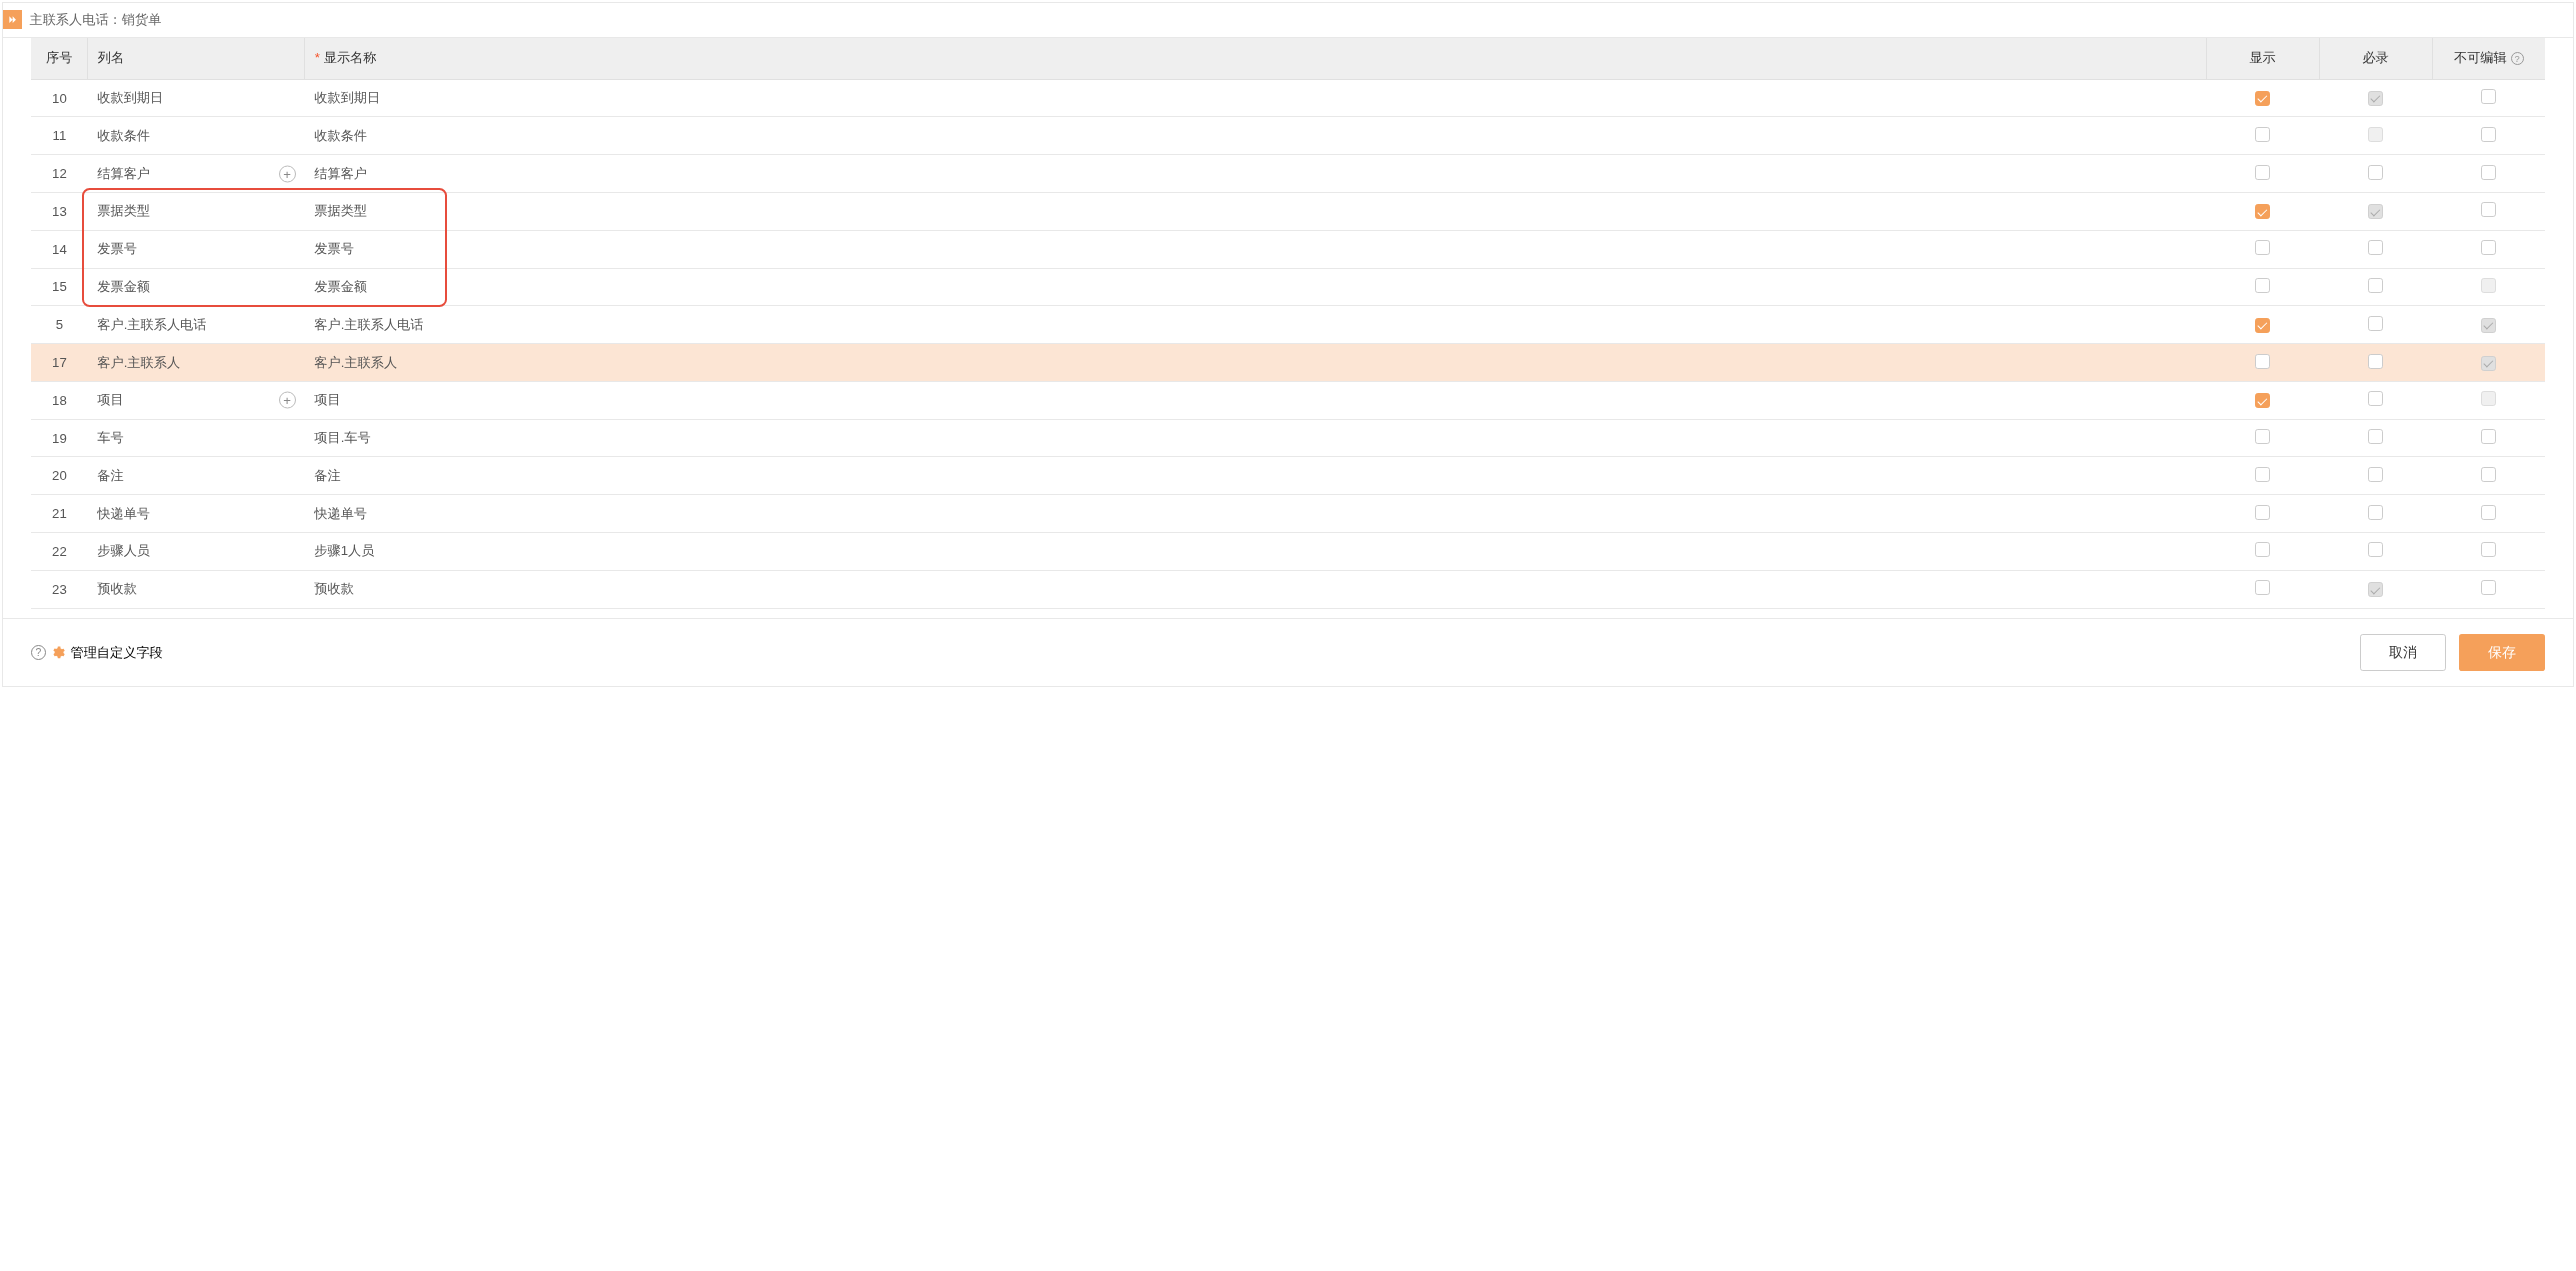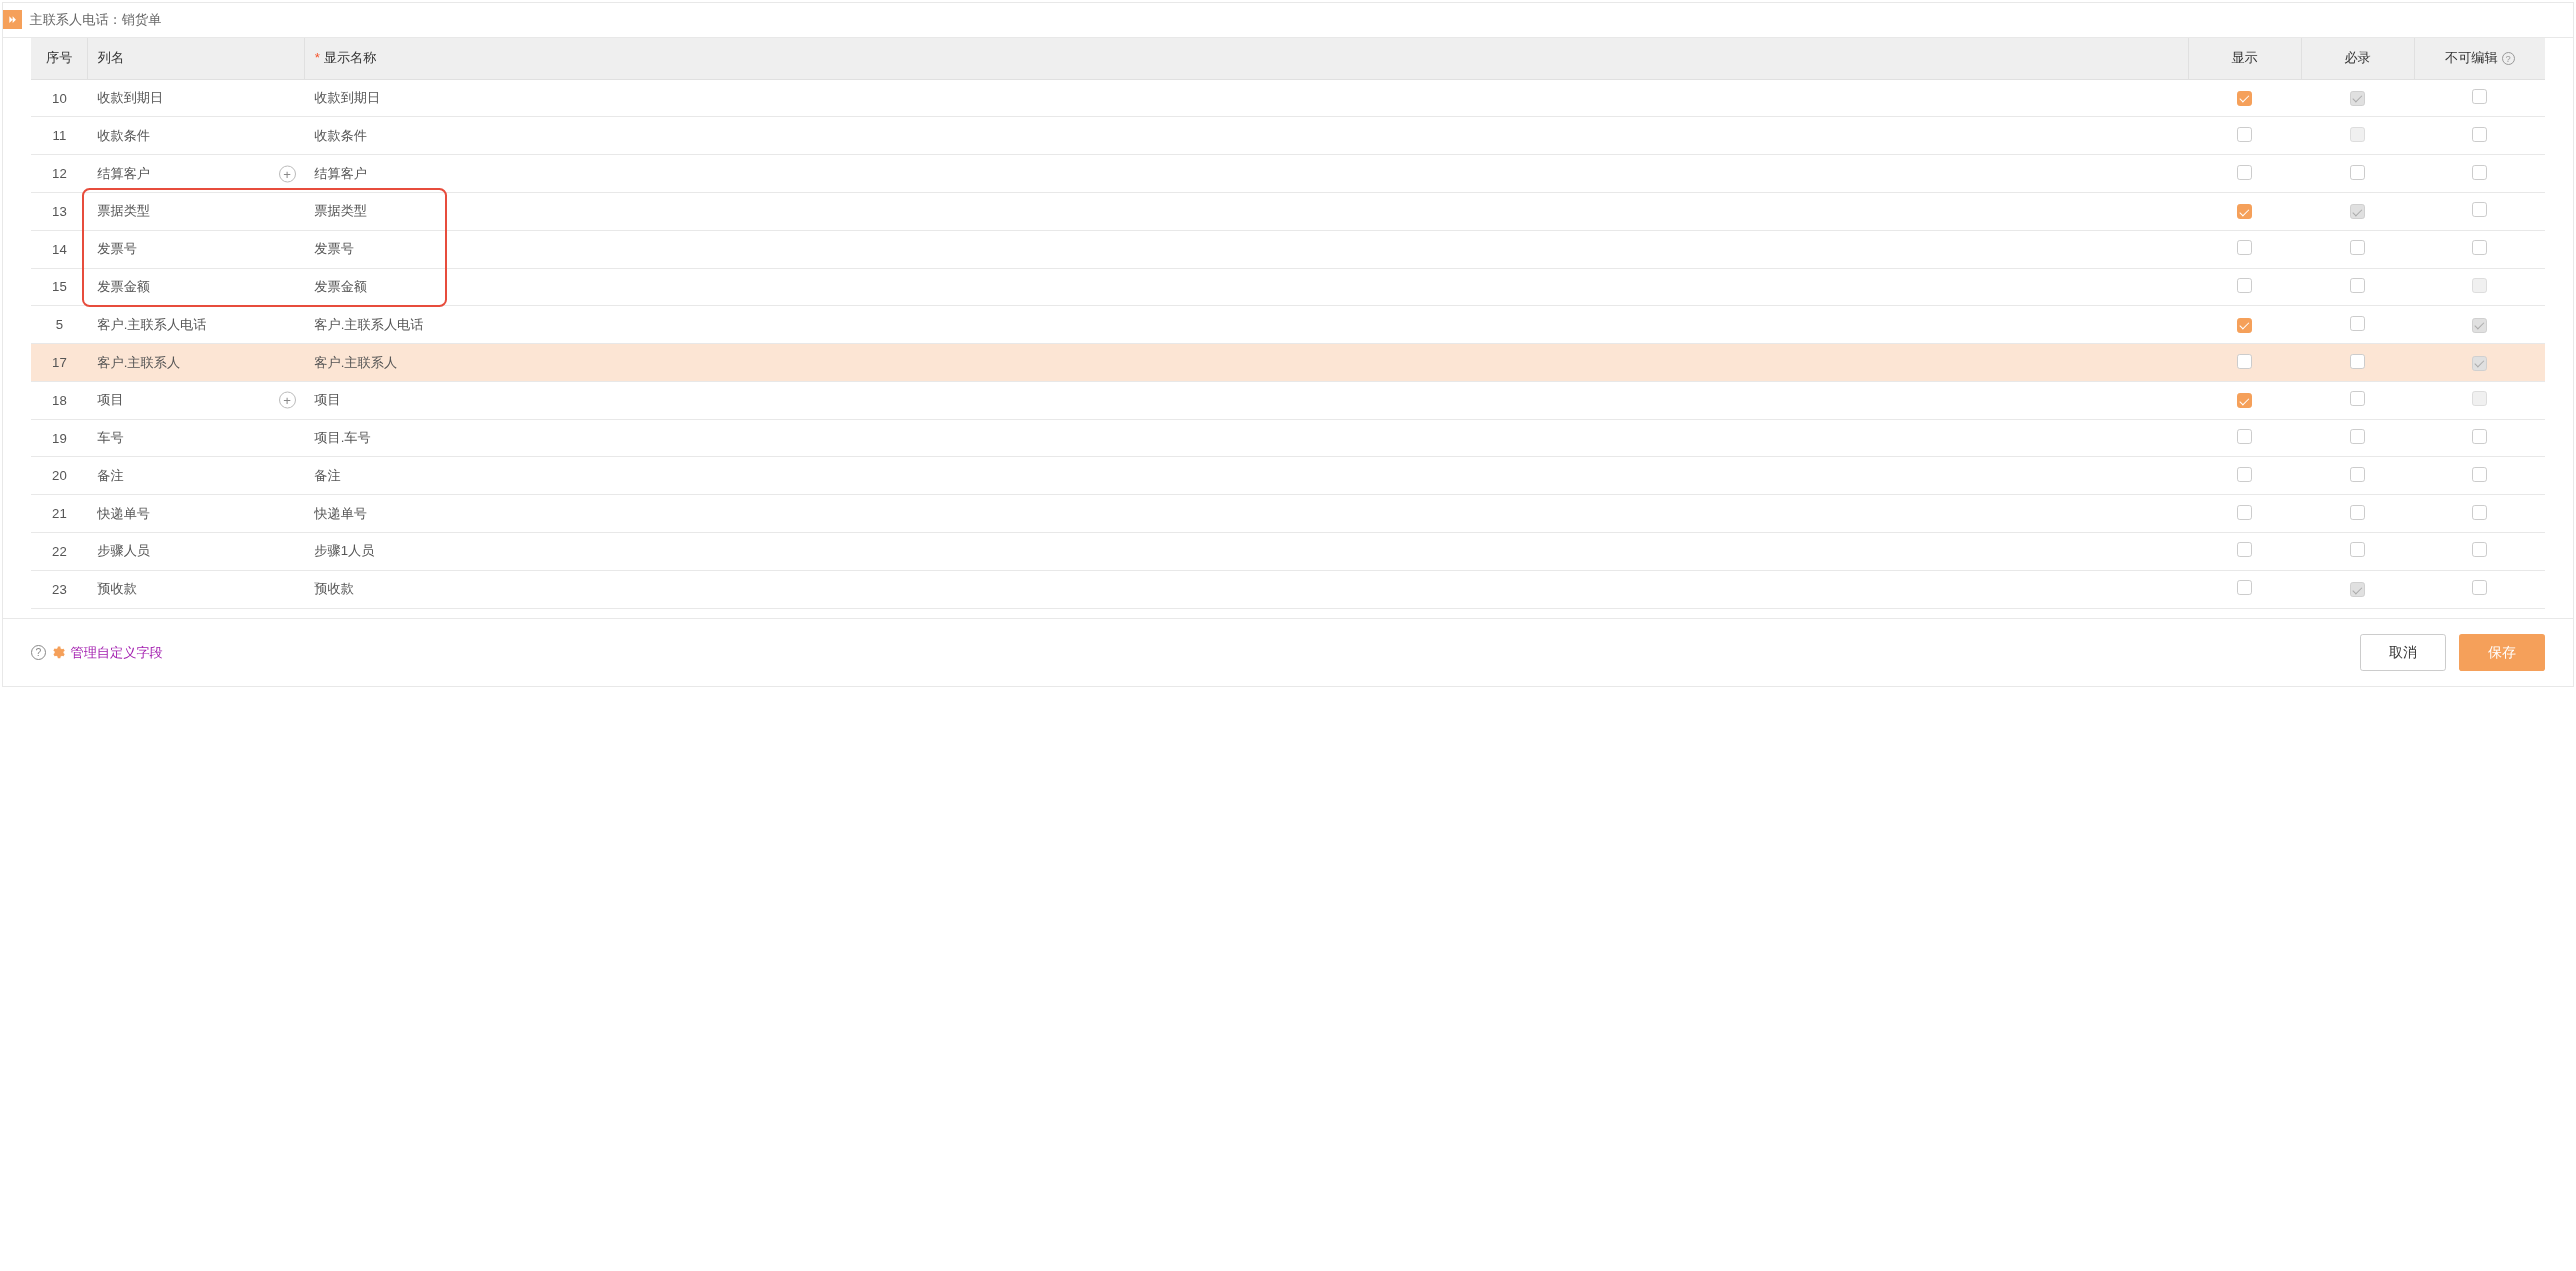--- a/index.html
+++ b/index.html
@@ -134,21 +134,21 @@
     }
     .col-show {
       width: 113px;
       text-align: center;
     }
     .col-required {
       width: 113px;
       text-align: center;
     }
     .col-readonly {
-      width: 131px;
+      width: 113px;
       text-align: center;
     }
     .required-star {
       color: #f5532a;
       margin-right: 3.8px;
     }
     .help-icon {
       display: inline-flex;
       width: 13.2px;
       height: 13.2px;
@@ -245,21 +245,21 @@
     }
     .gear-icon {
       width: 13.2px;
       height: 13.2px;
       display: inline-flex;
     }
     .gear-icon svg {
       fill: #f5a05a;
     }
     .manage-link {
-      color: #a21caf;
+      color: #000000;
       cursor: pointer;
     }
     .footer-right {
       margin-left: auto;
       display: flex;
       gap: 13.2px;
     }
     .btn {
       padding: 8.5px 28px;
       border-radius: 2.8px;

